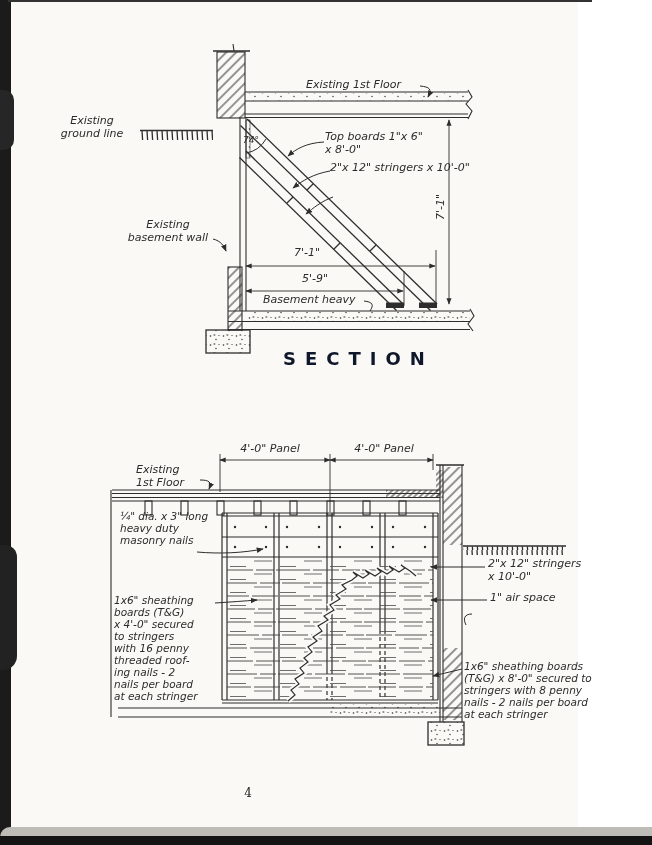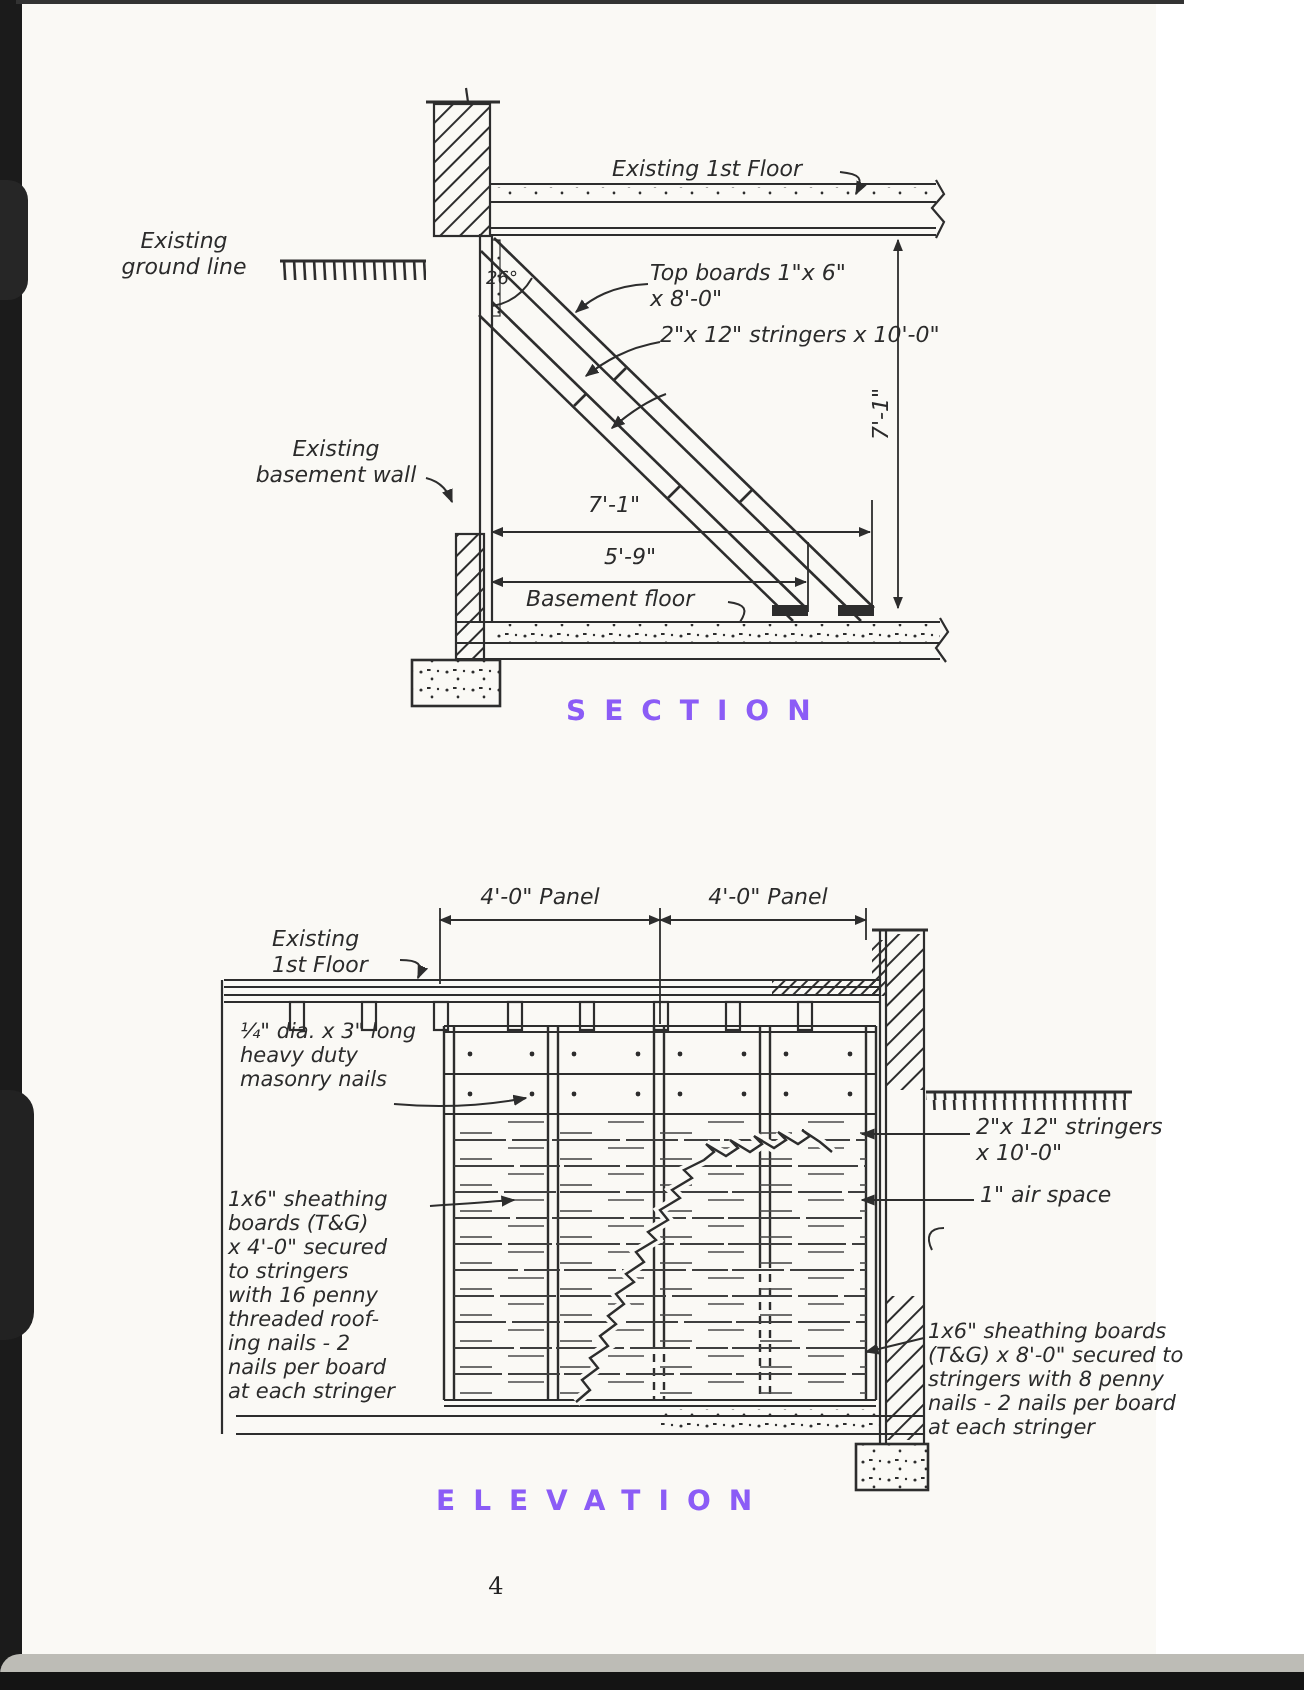--- a/index.html
+++ b/index.html
@@ -3,22 +3,22 @@
 <meta charset="utf-8">
 <style>
   html,body{margin:0;padding:0;}
   body{width:652px;height:845px;position:relative;background:#ffffff;overflow:hidden;
        font-family:"DejaVu Sans",sans-serif;}
   #page{position:absolute;left:0;top:0;width:578px;height:845px;background:#faf9f5;}
   svg{position:absolute;left:0;overflow:visible;}
   .lbl{position:absolute;font-family:"DejaVu Sans",sans-serif;font-style:italic;
        color:#2b2b2b;font-size:11px;line-height:12.5px;white-space:pre-line;}
   .sm{font-size:10.5px;line-height:12px;}
-  .ttl{position:absolute;font-style:normal;font-weight:bold;font-size:14px;
-       letter-spacing:9px;color:#8b5cf6;white-space:pre;}
+  .ttl{position:absolute;font-style:normal;font-weight:bold;font-size:18px;
+       letter-spacing:9px;color:#0f172a;white-space:pre;}
   .dim{font-size:11px;}
   .rot{transform:rotate(-90deg);transform-origin:center;}
   .ctr{text-align:center;}
   
   .edge-left{position:absolute;left:0;top:0;width:11px;height:845px;background:#1b1b1b;}
   .edge-blob{position:absolute;left:0;top:545px;width:17px;height:125px;background:#222;
              border-radius:0 12px 14px 0;}
   .edge-blob2{position:absolute;left:0;top:90px;width:14px;height:60px;background:#262626;
              border-radius:0 10px 10px 0;}
   .edge-top{position:absolute;left:8px;top:0;width:584px;height:2px;background:#333;}
@@ -250,30 +250,30 @@
         <line x1="487" y1="160" x2="431" y2="160" marker-end="url(#arr)"></line>
         <path d="M 472,174 C 464,174 463,179 466,185"></path>
         <path d="M 462,229 L 433,236" marker-end="url(#arr)"></path>
       </g>
     </g>
   </svg>
 
   <div class="lbl" style="left:306px;top:79px;width:140px">Existing 1st Floor</div>
   <div class="lbl ctr" style="left:50px;top:115px;width:84px">Existing
 ground line</div>
-  <div class="lbl" style="left:243px;top:134px;font-size:9px">26°</div>
+  <div class="lbl" style="left:243px;top:134px;font-size:9px">74°</div>
   <div class="lbl" style="left:325px;top:131px;width:140px">Top boards 1"x 6"
 x 8'-0"</div>
   <div class="lbl" style="left:330px;top:162px;width:160px">2"x 12" stringers x 10'-0"</div>
   <div class="lbl ctr" style="left:120px;top:219px;width:96px">Existing
 basement wall</div>
   <div class="lbl dim" style="left:294px;top:247px">7'-1"</div>
   <div class="lbl dim" style="left:302px;top:273px">5'-9"</div>
   <div class="lbl dim rot ctr" style="left:420px;top:200px;width:44px;height:14px">7'-1"</div>
-  <div class="lbl" style="left:263px;top:294px;width:110px">Basement floor</div>
+  <div class="lbl" style="left:263px;top:294px;width:110px">Basement heavy</div>
   <div class="ttl" style="left:283px;top:348px">SECTION</div>
 
   <div class="lbl ctr" style="left:230px;top:443px;width:80px">4'-0" Panel</div>
   <div class="lbl ctr" style="left:344px;top:443px;width:80px">4'-0" Panel</div>
   <div class="lbl" style="left:136px;top:464px;width:70px">Existing
 1st Floor</div>
   <div class="lbl sm" style="left:120px;top:510px;width:100px">¼" dia. x 3" long
 heavy duty
 masonry nails</div>
   <div class="lbl sm" style="left:114px;top:594px;width:106px">1x6" sheathing
@@ -286,21 +286,20 @@
 nails per board
 at each stringer</div>
   <div class="lbl" style="left:488px;top:558px;width:110px">2"x 12" stringers
 x 10'-0"</div>
   <div class="lbl" style="left:490px;top:592px;width:90px">1" air space</div>
   <div class="lbl sm" style="left:464px;top:660px;width:176px">1x6" sheathing boards
 (T&amp;G) x 8'-0" secured to
 stringers with 8 penny
 nails - 2 nails per board
 at each stringer</div>
-  <div class="ttl" style="left:218px;top:743px">ELEVATION</div>
 
   <div class="pgnum ctr" style="left:238px;top:786px;width:20px;text-align:center">4</div>
 
   <div class="edge-left"></div>
   <div class="edge-blob"></div>
   <div class="edge-blob2"></div>
   <div class="edge-top"></div>
   <div class="edge-bottom-shadow"></div>
   <div class="edge-bottom"></div>
 </div>

